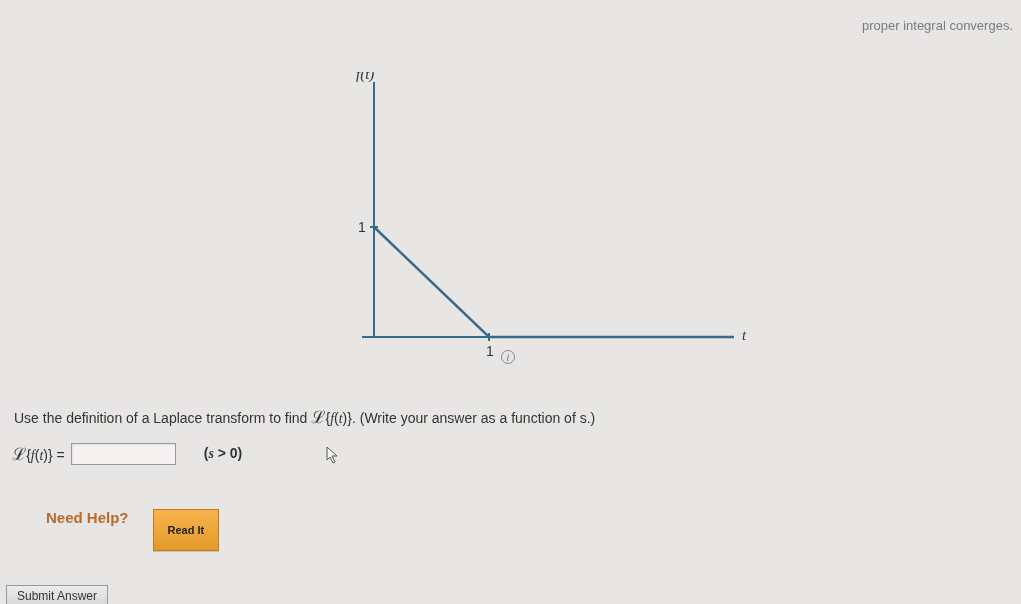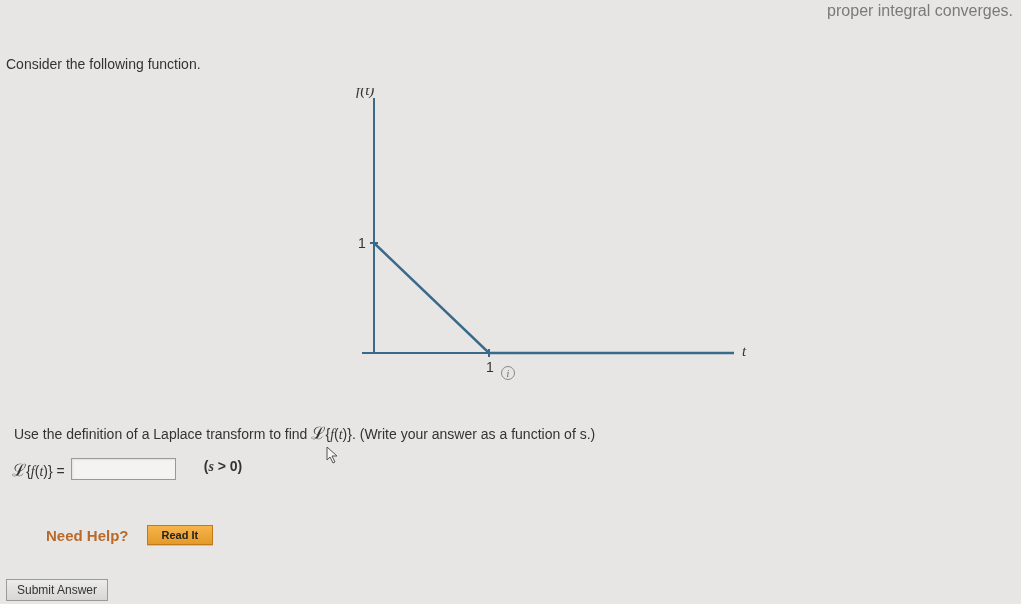--- a/index.html
+++ b/index.html
@@ -8,24 +8,24 @@
       background: #e8e6e4;
       width: 1021px;
       height: 604px;
       overflow: hidden;
       color: #333;
       font-size: 14px;
       position: relative;
     }
     .top-fragment {
       position: absolute;
-      top: 2px;
+      top: 18px;
       right: 8px;
       color: #7a7a7a;
-      font-size: 16px;
+      font-size: 13px;
     }
     .content {
       padding: 56px 0 0 6px;
     }
     .prompt-line {
       margin-bottom: 10px;
     }
     .graph-wrap {
       margin-left: 80px;
       margin-top: 16px;
@@ -49,20 +49,21 @@
       color: #666;
     }
     .second-prompt {
       margin-top: 30px;
       margin-left: 8px;
     }
     .answer-row {
       margin-top: 14px;
       margin-left: 6px;
       display: flex;
+      align-items: center;
       gap: 6px;
     }
     .math-script {
       font-family: 'Brush Script MT', cursive;
       font-size: 17px;
     }
     .math-italic { font-style: italic; font-family: Georgia, serif; }
     .answer-input {
       width: 105px;
       height: 22px;
@@ -70,32 +71,31 @@
       background: #f5f3f1;
       padding: 2px 4px;
       font-size: 13px;
       box-shadow: inset 1px 1px 2px rgba(0,0,0,0.08);
     }
     .domain-note { margin-left: 22px; font-weight: bold; }
     .help-row {
       margin-top: 44px;
       margin-left: 40px;
       display: flex;
-      align-items: center;
-      gap: 18px;
+      gap: 24px;
     }
     .need-help {
       color: #b96a2a;
       font-weight: bold;
       font-size: 15px;
     }
     .read-it {
       background: linear-gradient(#f7b44b, #e49a2a);
       border: 1px solid #c07a1a;
-      padding: 3px 14px;
+      padding: 14px 14px;
       font-size: 11px;
       font-weight: bold;
       color: #222;
       cursor: pointer;
       box-shadow: 0 1px 0 rgba(0,0,0,0.15);
     }
     .submit-btn {
       margin-top: 34px;
       background: linear-gradient(#ececec, #d8d6d4);
       border: 1px solid #9a9a9a;
@@ -112,21 +112,20 @@
       pointer-events: none;
     }
   </style>
 </head>
 <body>
 
 <div class="top-fragment">proper integral converges.</div>
 
 <div class="content">
 
-  <div class="prompt-line">Consider the following function.</div>
 
   <div class="graph-wrap">
     <svg width="440" height="300">
 
       <line x1="40" y1="265" x2="400" y2="265" stroke="#3a6a8a" stroke-width="2"></line>
       <line x1="40" y1="10" x2="40" y2="265" stroke="#3a6a8a" stroke-width="2"></line>
 
       <line x1="36" y1="155" x2="44" y2="155" stroke="#3a6a8a" stroke-width="2"></line>
 
       <line x1="155" y1="261" x2="155" y2="269" stroke="#3a6a8a" stroke-width="2"></line>

